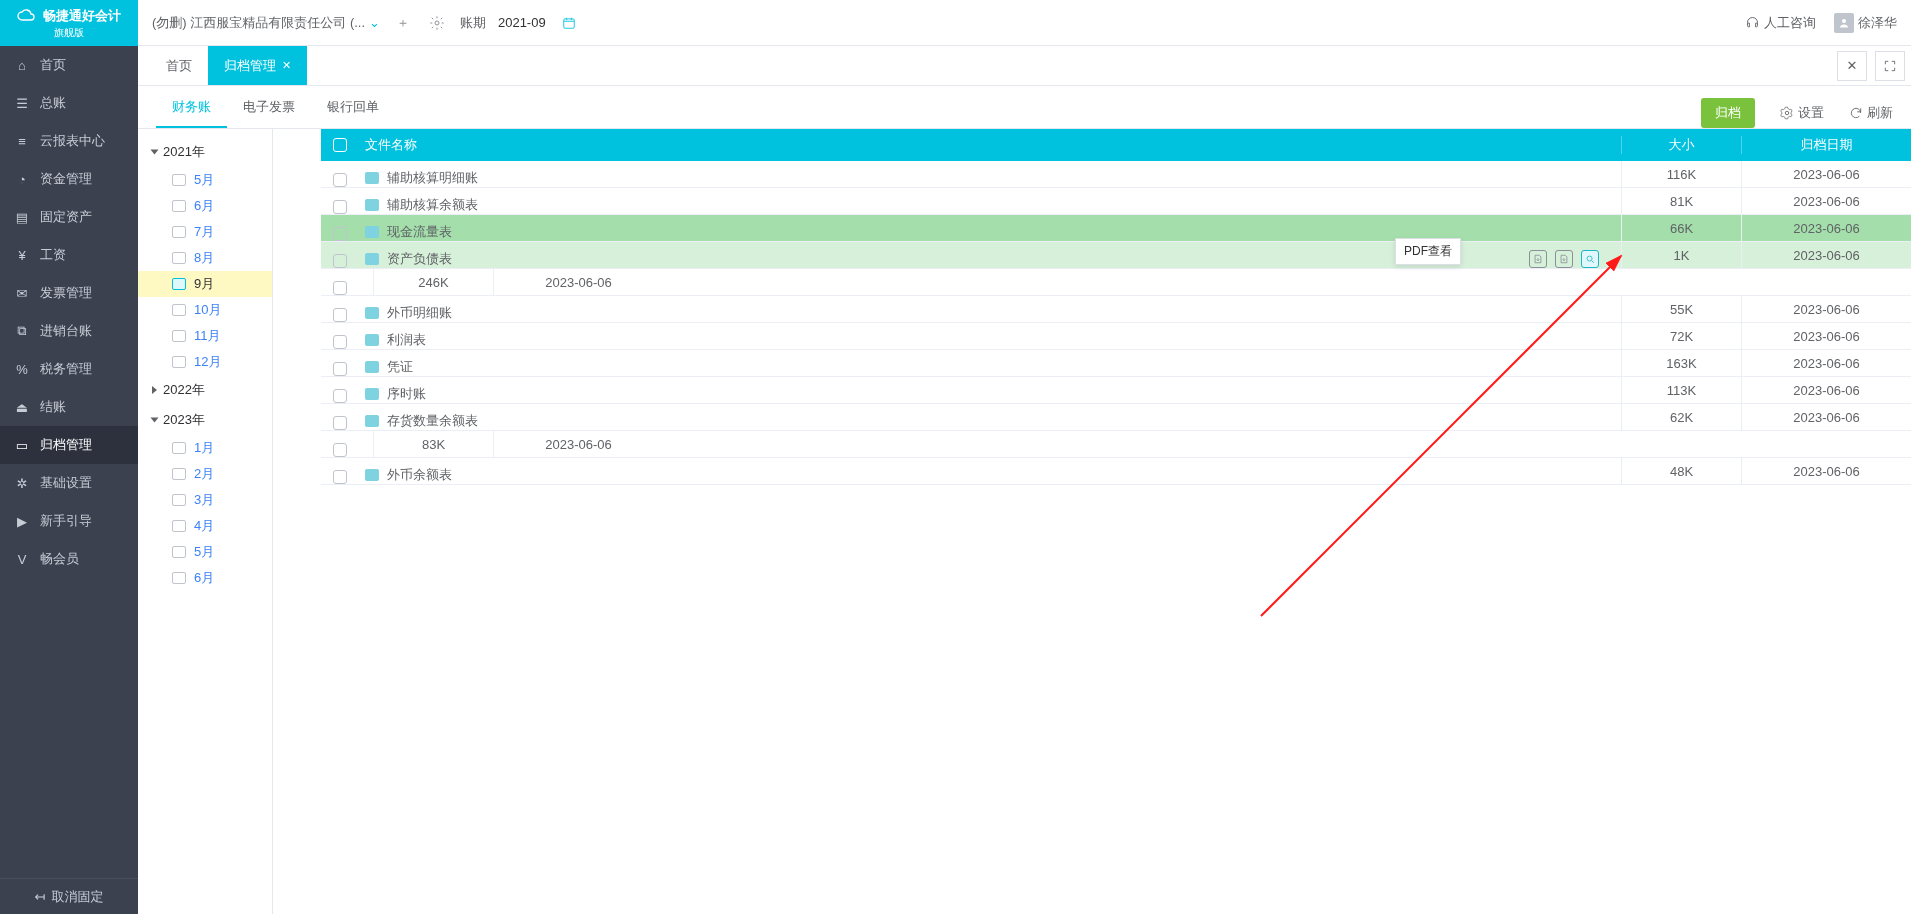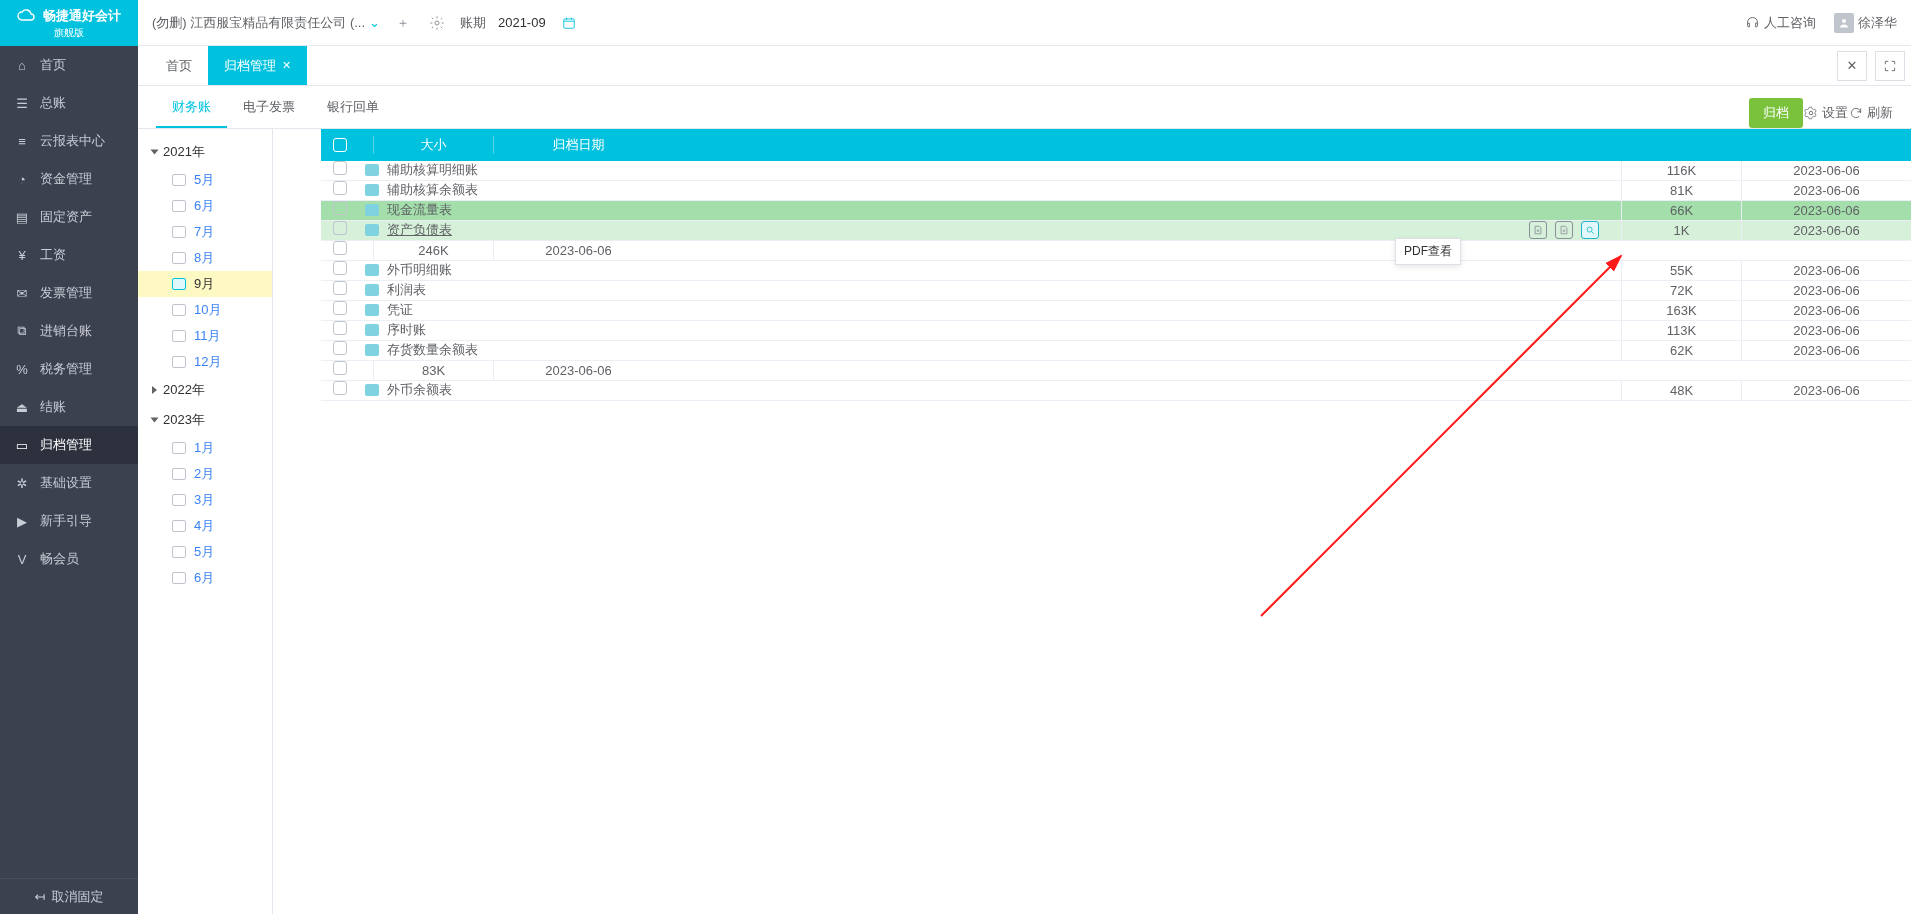--- a/index.html
+++ b/index.html
@@ -30,40 +30,40 @@
 .tab.active{background:#00c2de;color:#fff;}
 .tab-close{font-size:11px;}
 .tabbar .spacer{flex:1;}
 .tabbar-right{display:flex;align-items:center;gap:8px;padding-right:6px;}
 .tabbar-box{width:30px;height:30px;border:1px solid #dcdfe6;display:flex;align-items:center;justify-content:center;cursor:pointer;color:#606266;}
 .content{flex:1;display:flex;min-height:0;}
 .sub-panel{display:flex;flex-direction:column;flex:1;min-width:0;}
 .sub-tabs{height:42px;display:flex;align-items:flex-end;padding:0 18px;gap:0;}
 .sub-tab{padding:10px 16px;color:#606266;cursor:pointer;}
 .sub-tab.active{color:#00c2de;border-bottom:2px solid #00c2de;}
-.sub-actions{margin-left:auto;display:flex;align-items:center;gap:1px;}
+.sub-actions{margin-left:auto;display:flex;align-items:center;gap:25px;}
 .btn-primary{background:#7ac23c;color:#fff;padding:6px 14px;border-radius:3px;cursor:pointer;}
 .link-action{color:#606266;cursor:pointer;display:flex;align-items:center;gap:4px;}
 .body-row{flex:1;display:flex;min-height:0;border-top:1px solid #e4e7ed;gap:48px;}
 .tree{width:135px;border-right:1px solid #e4e7ed;padding:8px 0;overflow-y:auto;}
 .tree-year{display:flex;align-items:center;gap:6px;padding:6px 14px;cursor:pointer;color:#303133;}
 .tree-month{display:flex;align-items:center;gap:8px;padding:4px 10px 4px 34px;cursor:pointer;color:#3b82f6;}
 .tree-month.active{background:#fef9c3;color:#303133;}
 .folder-ic{width:14px;height:12px;display:inline-block;border:1px solid #c0c4cc;border-radius:2px;position:relative;}
 .folder-ic.active{border-color:#00c2de;background:#e0f7fb;}
 .caret{display:inline-block;width:0;height:0;border-left:5px solid #606266;border-top:4px solid transparent;border-bottom:4px solid transparent;}
 .caret.down{transform:rotate(90deg);}
 .table-wrap{flex:1;display:flex;flex-direction:column;min-width:0;}
 .thead{display:flex;background:#00c2de;color:#fff;height:32px;align-items:center;}
 .col-chk{width:38px;display:flex;justify-content:center;}
 .col-name{flex:1;padding-left:6px;}
 .col-size{width:120px;text-align:center;border-left:1px solid rgba(255,255,255,.3);margin-left:14px;}
 .col-date{width:170px;text-align:center;border-left:1px solid rgba(255,255,255,.3);}
 .tbody{flex:1;overflow-y:auto;position:relative;}
-.trow{display:flex;height:20px;align-items:flex-start;border-bottom:1px solid #ebeef5;color:#606266;}
+.trow{display:flex;height:27px;align-items:flex-end;border-bottom:1px solid #ebeef5;color:#606266;}
 .trow .col-size,.trow .col-date{border-left:1px solid #ebeef5;height:100%;display:flex;align-items:center;justify-content:center;}
 .trow.hilite1{background:#a4dfab;}
 .trow.hilite2{background:#d6f0d9;}
 .fname{display:flex;align-items:center;gap:8px;}
 .file-ic{width:14px;height:12px;background:#7fd3e0;border-radius:2px;display:inline-block;}
 .chk{width:14px;height:14px;border:1px solid #c0c4cc;border-radius:3px;display:inline-block;}
 .chk.header{border-color:#fff;}
 .row-actions{display:flex;gap:8px;margin-right:8px;align-items:center;}
 .act-ic{width:18px;height:18px;border:1px solid #8a8f99;border-radius:3px;display:flex;align-items:center;justify-content:center;color:#8a8f99;cursor:pointer;font-size:10px;}
 .act-ic.aqua{border-color:#1eb7c8;color:#1eb7c8;background:#e0f7fb;}
@@ -318,20 +318,21 @@
                 <span class="folder-ic"></span>
                 <span>6月</span>
               </div>
             </div>
 
           <div class="table-wrap">
             <div class="thead">
               <div class="col-chk">
                   <span class="chk header"></span>
                 </div>
+              <div class="col-name">文件名称</div>
               <div class="col-size">大小</div>
               <div class="col-date">归档日期</div>
             </div>
             <div class="tbody" id="tbody">
 
               <svg class="arrow-annot" style="left:930px;top:85px;" width="380" height="380">
                 <defs>
                     <marker id="ah" markerWidth="10" markerHeight="10" refX="8" refY="3" orient="auto">
                       <path d="M0,0 L0,6 L9,3 z" fill="#ff1a1a"></path>
                     </marker>
@@ -374,21 +375,21 @@
                       <span>现金流量表</span>
                     </div>
                   </div>
                   <div class="col-size">66K</div>
                   <div class="col-date">2023-06-06</div>
                 </div>
                 <div class="trow hilite2">
                   <div class="col-chk">
                     <span class="chk"></span>
                   </div>
-                  <div class="col-name" style="display: flex; align-items: center; text-decoration: underline;">
+                  <div class="col-name" style="display: flex; align-items: center;">
                     <div class="fname">
                       <span class="file-ic"></span>
                       <span>资产负债表</span>
                     </div>
                     <div style="flex:1"></div>
                     <div class="row-actions">
                       <span class="act-ic">
                         <svg width="10" height="10" viewBox="0 0 24 24">
                           <path d="M5 3h10l4 4v14H5z" fill="none" stroke="#8a8f99" stroke-width="2"></path>
                           <path d="M12 10v6m-3-3l3 3 3-3" stroke="#8a8f99" stroke-width="2" fill="none"></path>

